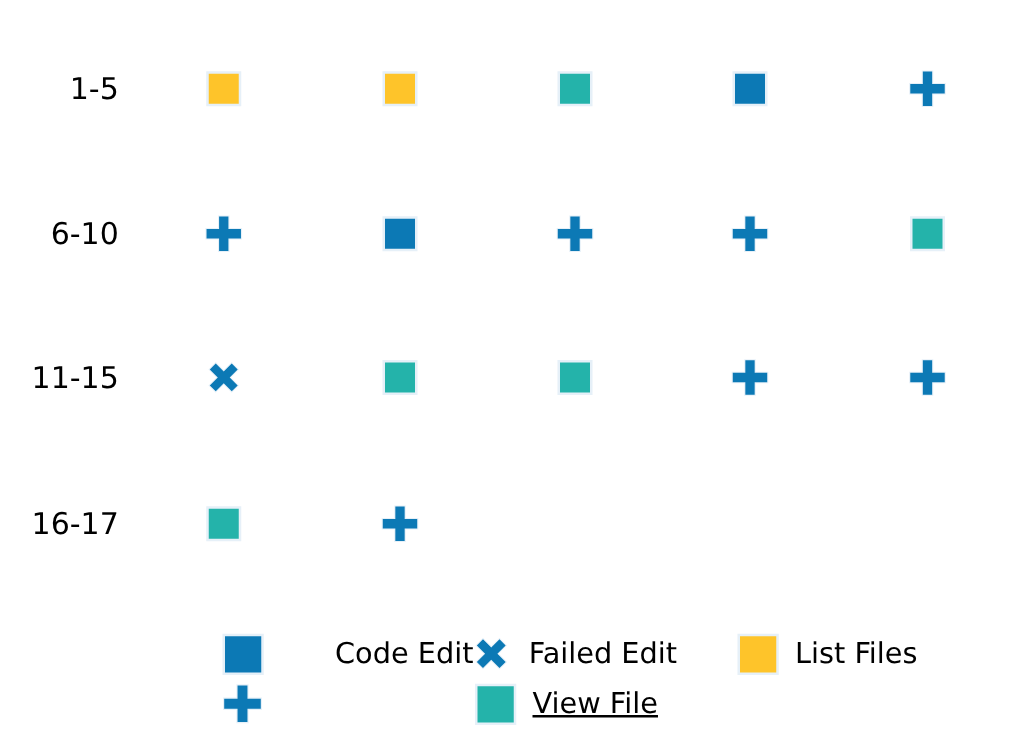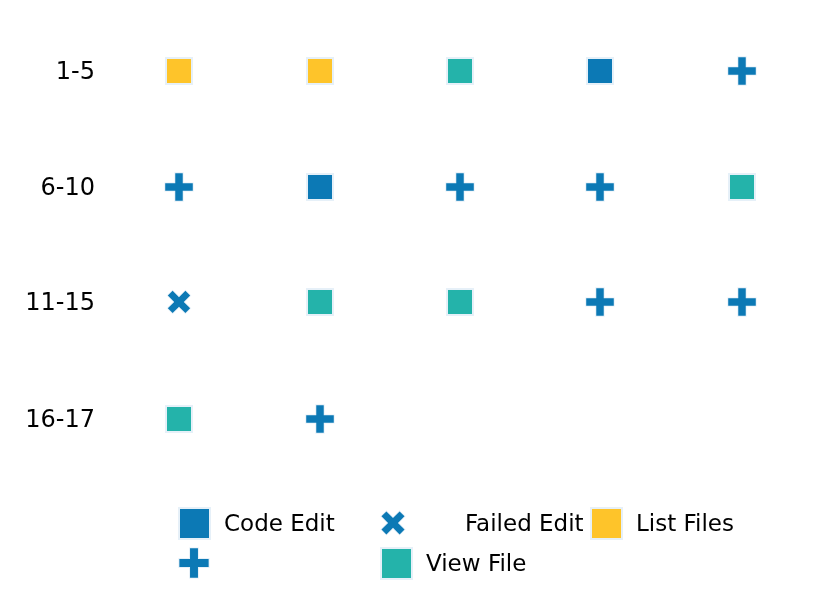--- a/index.html
+++ b/index.html
@@ -128,47 +128,47 @@
       <div class="marker" style="left: 179px; top: 419px;">
         <span class="sq" style="width: 24px; height: 24px; background: rgb(36, 179, 170);"></span>
       </div>
       <div class="marker" style="left: 320px; top: 419px;">
         <svg width="32" height="32" viewBox="0 0 36 36">
           <path d="M13.8 2.5 h8.4 v11.3 h11.3 v8.4 H22.2 v11.3 h-8.4 V22.2 H2.5 v-8.4 h11.3 z" fill="#0c79b5" stroke="#e6f0f8" stroke-width="2" paint-order="stroke"></path>
         </svg>
       </div>
     </div>
   <div id="legend">
-      <div class="legend-item" style="left: 176px; top: 505px;">
+      <div class="legend-item" style="left: 176px; top: 505px; gap: 44px;">
         <span class="legend-marker">
           <span class="sq" style="width: 29px; height: 29px; background: rgb(12, 121, 181);"></span>
         </span>
         <span class="legend-text">Code Edit</span>
       </div>
-      <div class="legend-item" style="left: 375px; top: 505px; gap: 42px;">
+      <div class="legend-item" style="left: 375px; top: 505px;">
         <span class="legend-marker">
           <svg width="32" height="32" viewBox="0 0 36 36">
             <path d="M13.8 2.5 h8.4 v11.3 h11.3 v8.4 H22.2 v11.3 h-8.4 V22.2 H2.5 v-8.4 h11.3 z" transform="rotate(45 18 18) scale(0.93) translate(1.3 1.3)" fill="#0c79b5" stroke="#e6f0f8" stroke-width="2" paint-order="stroke"></path>
           </svg>
         </span>
         <span class="legend-text">Failed Edit</span>
       </div>
       <div class="legend-item" style="left: 588px; top: 505px;">
         <span class="legend-marker">
           <span class="sq" style="width: 29px; height: 29px; background: rgb(254, 196, 42);"></span>
         </span>
         <span class="legend-text">List Files</span>
       </div>
       <div class="legend-item" style="left: 176px; top: 545px;">
         <span class="legend-marker">
           <svg width="34" height="34" viewBox="0 0 36 36">
             <path d="M13.8 2.5 h8.4 v11.3 h11.3 v8.4 H22.2 v11.3 h-8.4 V22.2 H2.5 v-8.4 h11.3 z" fill="#0c79b5" stroke="#e6f0f8" stroke-width="2" paint-order="stroke"></path>
           </svg>
         </span>
       </div>
-      <div class="legend-item" style="left: 378px; top: 545px;">
+      <div class="legend-item" style="left: 378px; top: 545px; text-decoration: underline;">
         <span class="legend-marker">
           <span class="sq" style="width: 29px; height: 29px; background: rgb(36, 179, 170);"></span>
         </span>
         <span class="legend-text">View File</span>
       </div>
     </div>
 </div>
 
 </body></html>

